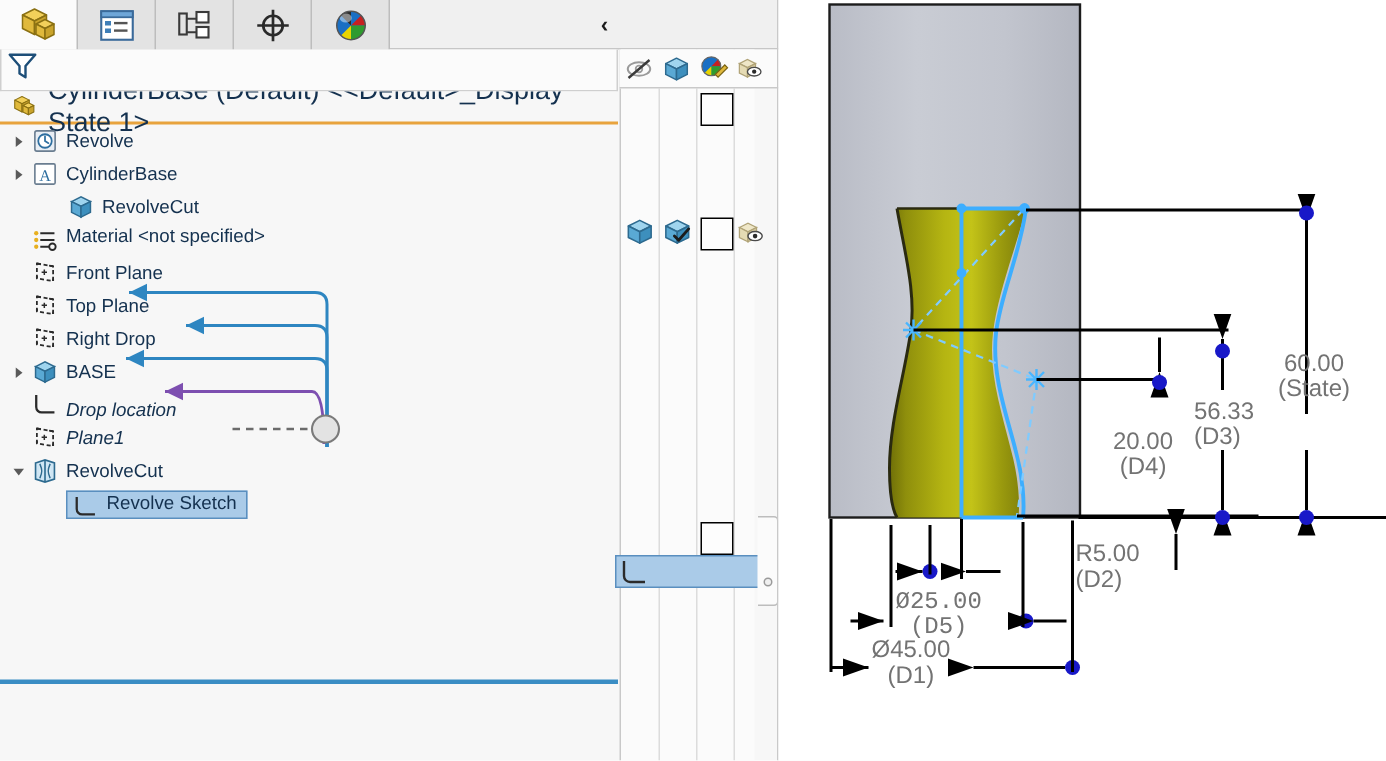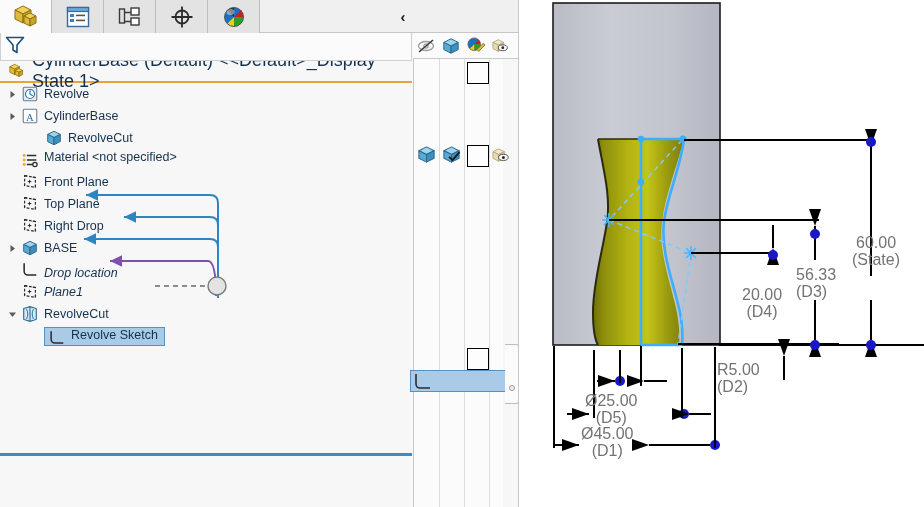--- a/index.html
+++ b/index.html
@@ -678,21 +678,21 @@
     <div class="dim-txt" style="left:223px;top:287px;text-align:center;">
       <div>20.00</div>
       <div>(D4)</div>
     </div>
 
     <div class="dim-txt" style="left:198px;top:362px;text-align:left;">
       <div>R5.00</div>
       <div>(D2)</div>
     </div>
 
-    <div class="dim-txt" style="left:66px;top:393px;text-align:center;">
+    <div class="dim-txt" style="left:78px;top:393px;text-align:center;font-family:Liberation Mono, monospace;">
       <div>Ø25.00</div>
       <div>(D5)</div>
     </div>
 
     <div class="dim-txt" style="left:62px;top:426px;text-align:center;">
       <div>Ø45.00</div>
       <div>(D1)</div>
     </div>
   </div>
 

